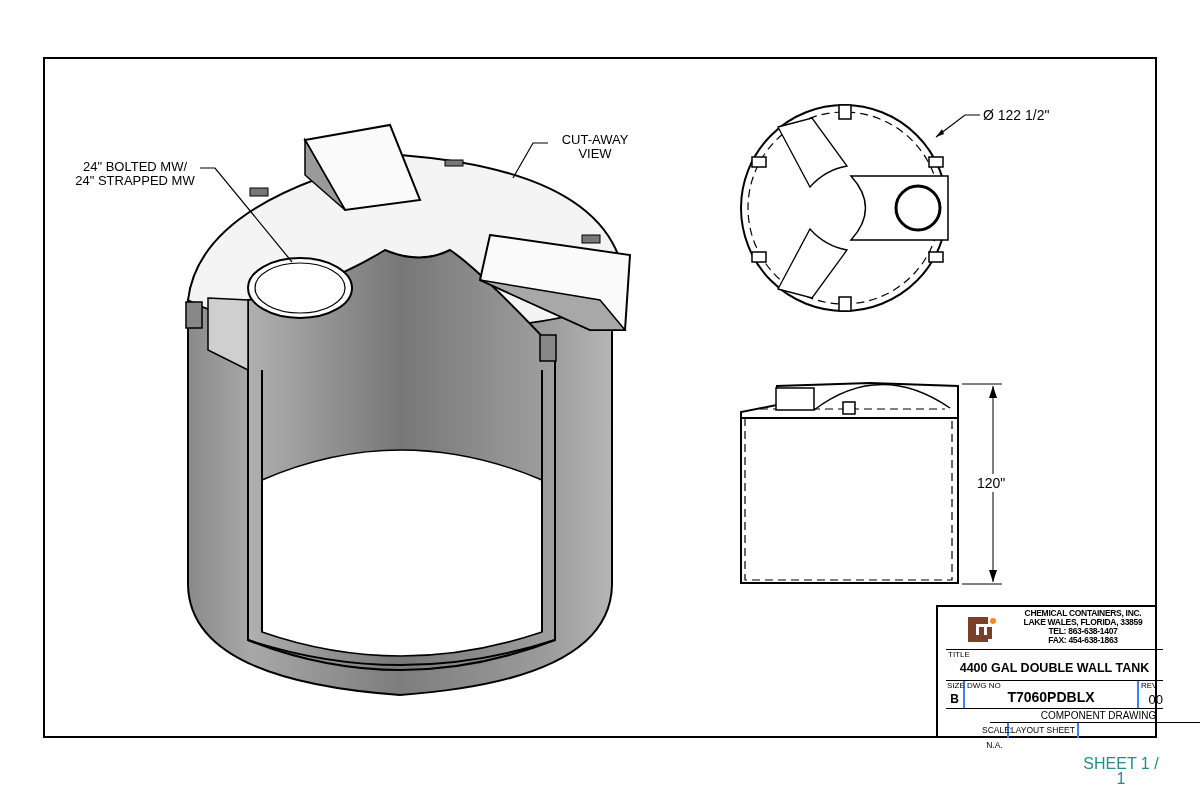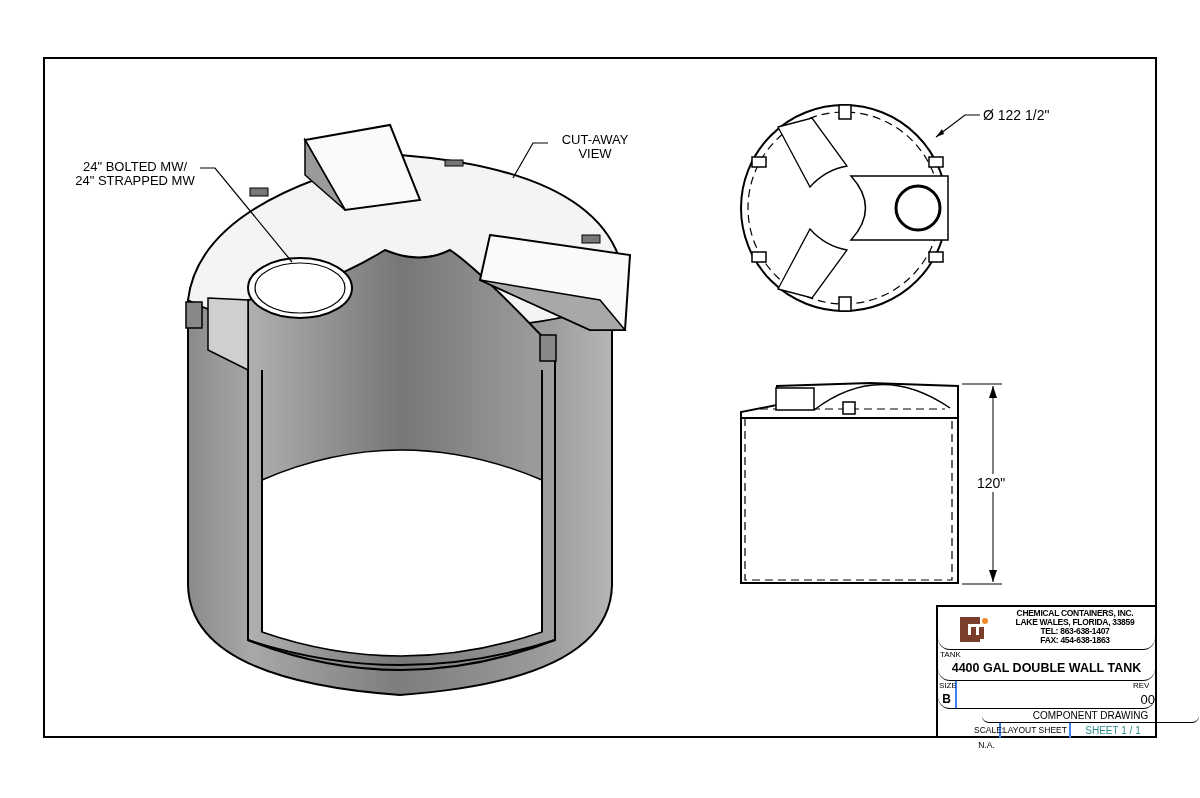--- a/index.html
+++ b/index.html
@@ -1,35 +1,35 @@
 <!DOCTYPE html>
 <html><head>
 <meta charset="utf-8">
 <style>
   html,body{margin:0;padding:0;background:#fff;}
   body{width:1200px;height:798px;position:relative;overflow:hidden;font-family:"Liberation Sans",sans-serif;color:#000;}
   .sheet-border{position:absolute;left:43px;top:57px;width:1114px;height:681px;border:2px solid #000;box-sizing:border-box;}
   svg.drawing{position:absolute;left:0;top:0;}
   .lbl{position:absolute;font-size:13px;line-height:14px;text-align:center;white-space:nowrap;}
   .tb{position:absolute;left:936px;top:605px;width:221px;height:133px;border:2px solid #000;box-sizing:border-box;background:#fff;font-family:"Liberation Sans",sans-serif;}
-  .tb .row{position:absolute;left:0;width:100%;border-bottom:1px solid #000;box-sizing:border-box;border-radius:12px;}
+  .tb .row{position:absolute;left:8px;width:100%;border-bottom:1px solid #000;box-sizing:border-box;}
   .tb .company{top:0;height:43px;}
   .tb .logo{position:absolute;left:20px;top:6px;width:32px;height:32px;}
   .tb .cinfo{position:absolute;left:62px;top:2px;width:150px;text-align:center;font-size:8.5px;line-height:9px;font-weight:bold;letter-spacing:-0.3px;}
   .tb .titlerow{top:43px;height:31px;}
   .tb .small{position:absolute;font-size:8px;line-height:8px;left:2px;top:1px;}
   .tb .title{position:absolute;left:0;width:100%;top:11px;text-align:center;font-size:12.5px;font-weight:bold;}
   .tb .dwgrow{top:74px;height:28px;}
   .tb .cell{position:absolute;top:0;height:100%;border-right:2px solid #3b82f6;box-sizing:border-box;}
   .tb .sizeval{position:absolute;left:0;width:100%;top:11px;text-align:center;font-size:12px;font-weight:bold;}
   .tb .dwgval{position:absolute;left:0;width:100%;top:8px;text-align:center;font-size:14px;font-weight:bold;}
   .tb .revval{position:absolute;left:0;width:100%;top:11px;text-align:right;font-size:13px;}
   .tb .comprow{top:102px;height:14px;font-size:10px;text-align:center;line-height:14px;margin-left:44px;}
   .tb .scalerow{top:116px;height:15px;border-bottom:none;font-size:8.5px;line-height:15px;}
-  .tb .sheetval{color:#2a8a8a;font-size:10px;}
+  .tb .sheetval{color:#2a8a8a;font-size:16px;margin-top:33px;}
 </style>
 </head>
 <body>
 
 <div class="sheet-border"></div>
 
 <svg class="drawing" width="1200" height="798" viewBox="0 0 1200 798">
   <defs>
     <linearGradient id="wallGrad" x1="0" x2="1" y1="0" y2="0">
       <stop offset="0" stop-color="#8a8a8a"></stop>
@@ -135,27 +135,31 @@
       <circle cx="27" cy="8" r="3" fill="#f08a24"></circle>
     </svg>
     <div class="cinfo">
       <div>CHEMICAL CONTAINERS, INC.</div>
       <div>LAKE WALES, FLORIDA, 33859</div>
       <div>TEL: 863-638-1407</div>
       <div>FAX: 454-638-1863</div>
     </div>
   </div>
   <div class="row titlerow">
-    <span class="small">TANK</span>
+    <span class="small">TITLE</span>
     <div class="title">4400 GAL DOUBLE WALL TANK</div>
   </div>
   <div class="row dwgrow">
     <div class="cell" style="left:0;width:19px;">
       <span class="small" style="left:1px;">SIZE</span>
       <div class="sizeval">B</div>
+    </div>
+    <div class="cell" style="left:19px;width:174px;">
+      <span class="small">DWG NO</span>
+      <div class="dwgval">T7060PDBLX</div>
     </div>
     <div class="cell" style="left:193px;width:24px;border-right:none;">
       <span class="small">REV</span>
       <div class="revval">00</div>
     </div>
   </div>
   <div class="row comprow">COMPONENT DRAWING</div>
   <div class="row scalerow">
     <div class="cell" style="left:0;width:63px;text-align:center;padding-left:36px;">SCALE: N.A.</div>
     <div class="cell" style="left:63px;width:70px;text-align:center;">LAYOUT SHEET</div>

